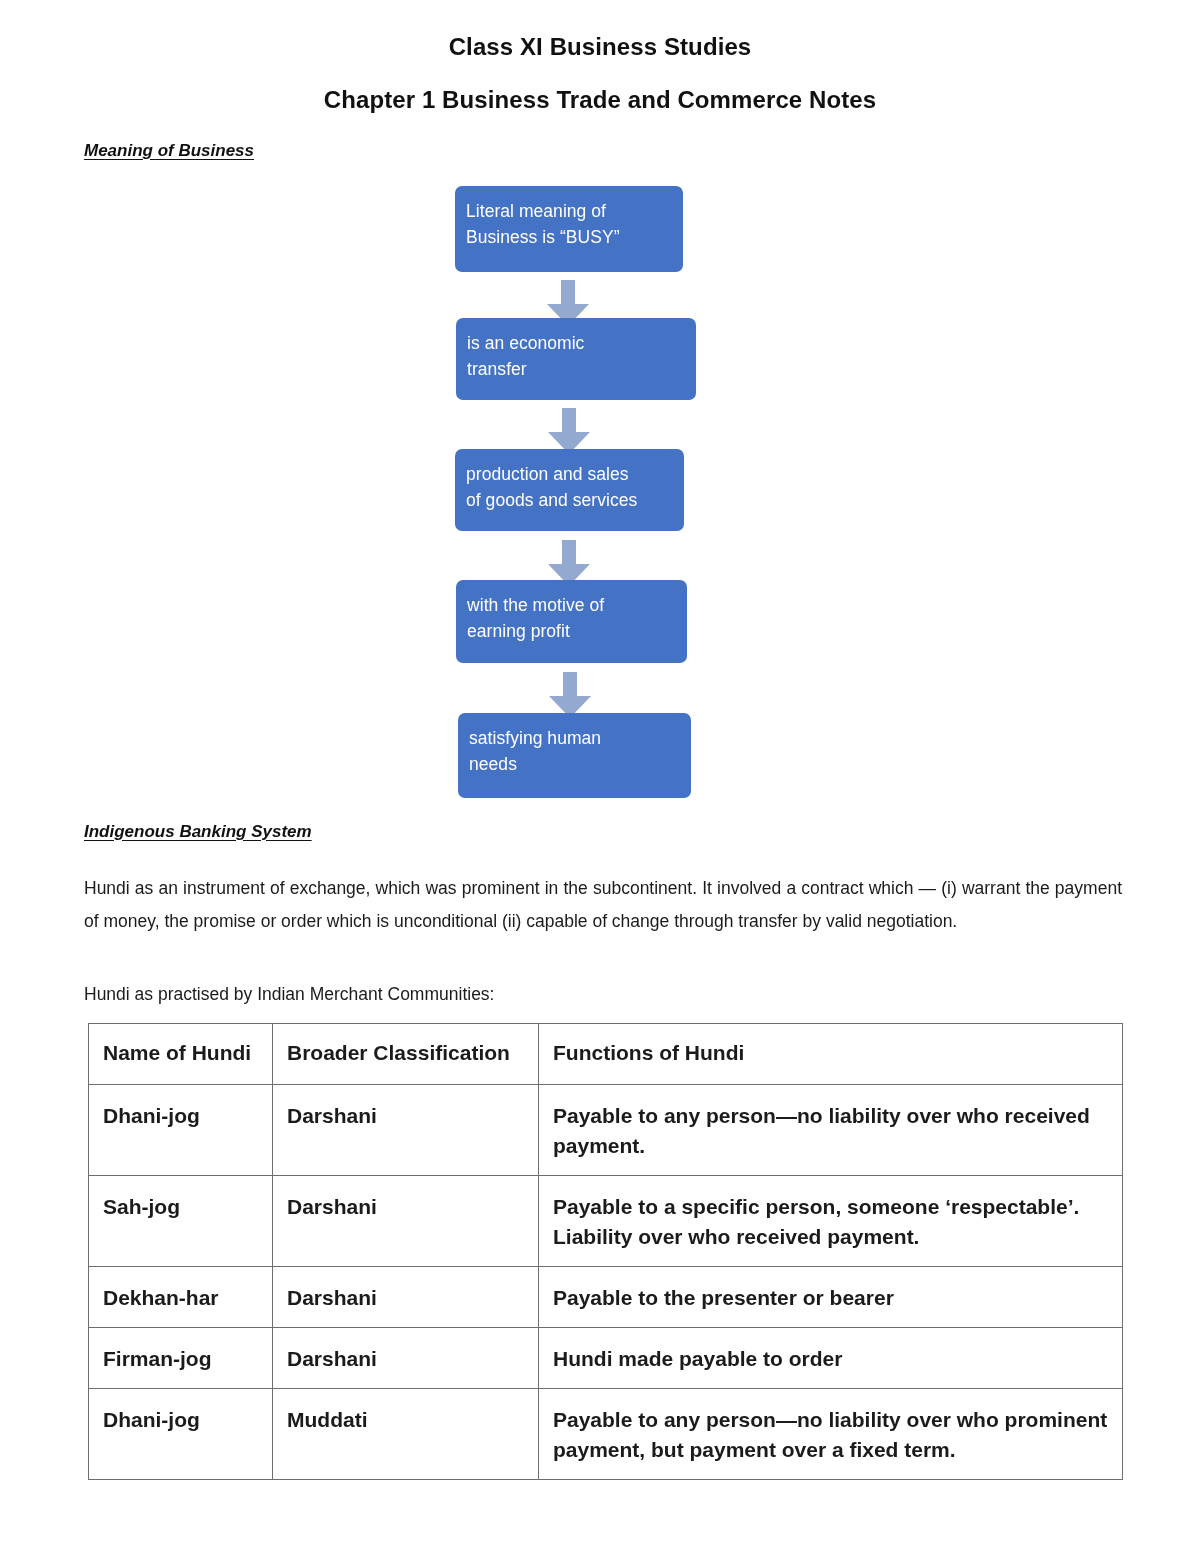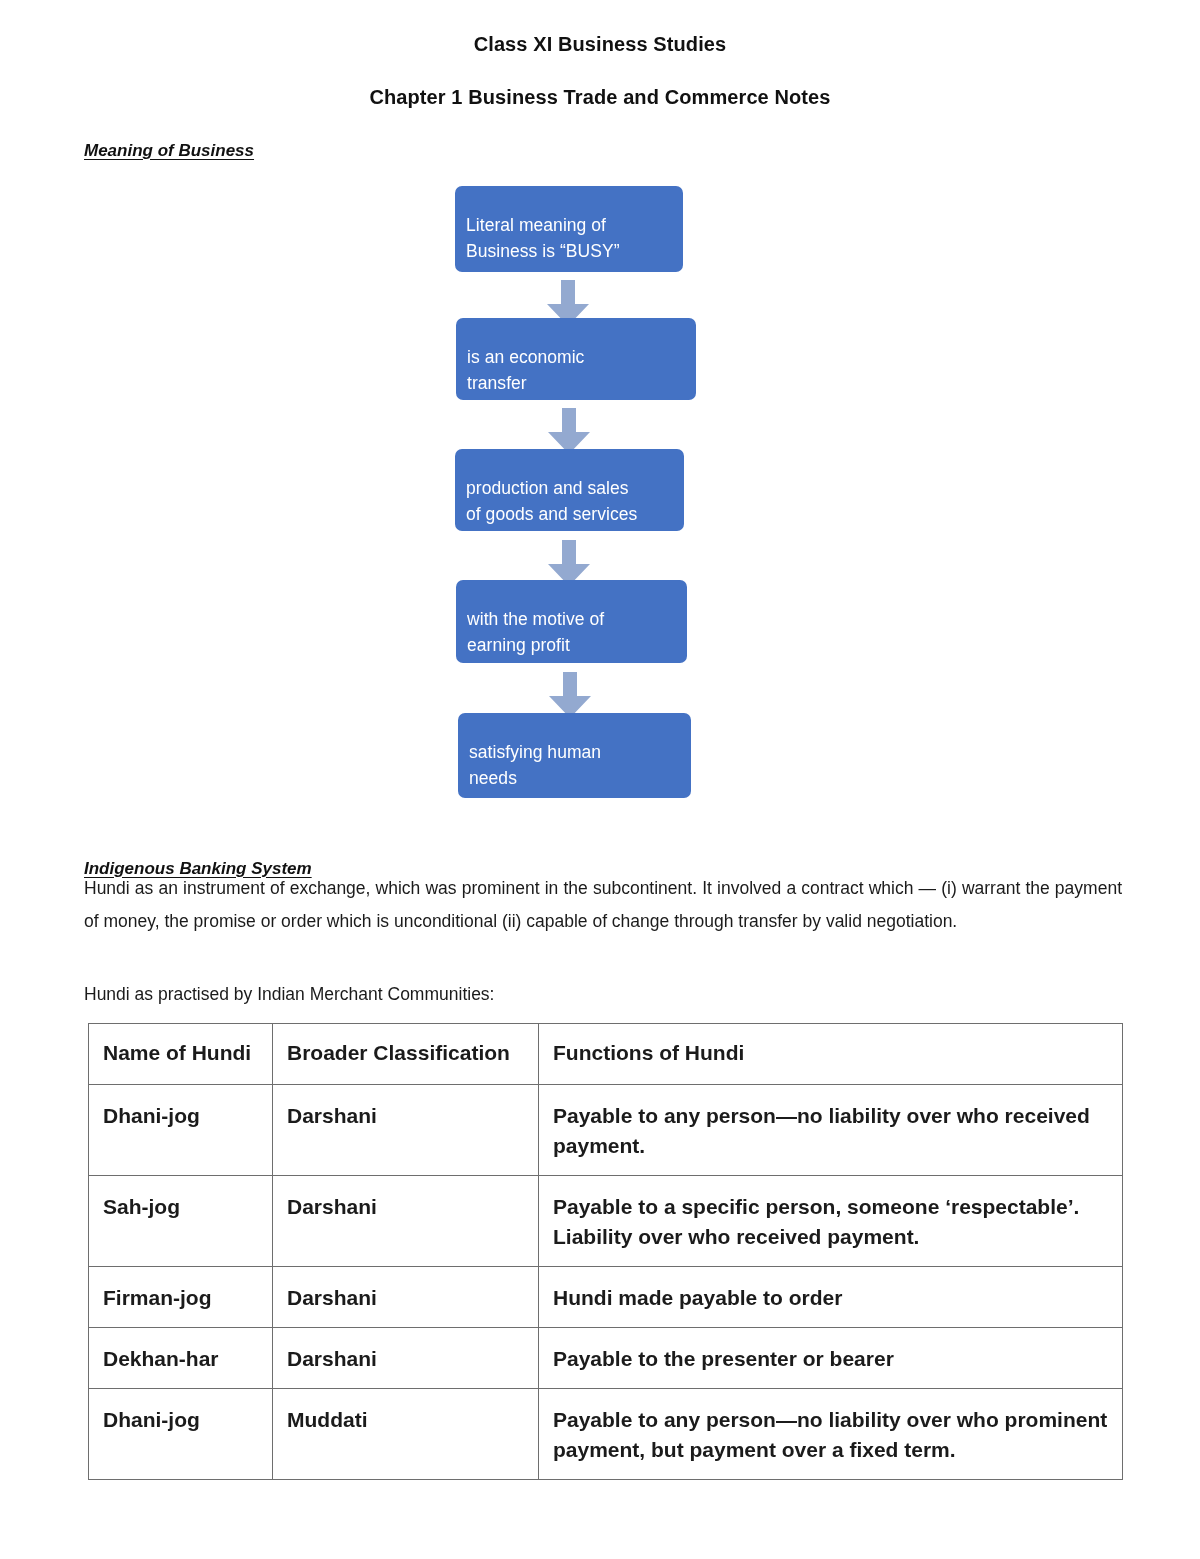--- a/index.html
+++ b/index.html
@@ -23,58 +23,58 @@
     overflow: hidden;
   }
 
   
   .doc-title {
     position: absolute;
     left: 0;
     width: 1200px;
     text-align: center;
     font-weight: bold;
-    font-size: 20px;
+    font-size: 24px;
     letter-spacing: .1px;
     color: #111;
   }
   #title-1 { top: 33px; }
   #title-2 { top: 86px; }
 
   
   .section-heading {
     position: absolute;
     left: 84px;
     font-weight: bold;
     font-style: italic;
     font-size: 17px;
     text-decoration: underline;
     text-underline-offset: 3px;
     color: #111;
     white-space: nowrap;
   }
   #heading-meaning { top: 141px; }
-  #heading-banking { top: 822px; margin-top: 37px; }
+  #heading-banking { top: 822px; }
 
   
   .flowchart {
     position: absolute;
     left: 0;
     top: 186px;
     width: 1200px;
     height: 615px;
   }
   .flow-box {
     position: absolute;
     background: #4472C4;
     border-radius: 7px;
     color: #ffffff;
     font-size: 17.5px;
     line-height: 26px;
-    padding: 26px 0 0 11px;
+    padding: 12px 0 0 11px;
     box-sizing: border-box;
     white-space: pre-line;
     letter-spacing: .05px;
   }
   .flow-arrow {
     position: absolute;
     width: 46px;
     height: 48px;
   }
   .flow-arrow svg { display: block; width: 46px; height: 48px; }
@@ -212,28 +212,28 @@
         <td>Dhani-jog</td>
         <td>Darshani</td>
         <td class="cell-func">Payable to any person—no liability over who received payment.</td>
       </tr>
       <tr>
         <td>Sah-jog</td>
         <td>Darshani</td>
         <td class="cell-func">Payable to a specific person, someone ‘respectable’. Liability over who received payment.</td>
       </tr>
       <tr>
+        <td>Dekhan-har</td>
+        <td>Darshani</td>
+        <td class="cell-func nowrap-just">Payable to the presenter or bearer</td>
+      </tr>
+      <tr>
         <td>Firman-jog</td>
         <td>Darshani</td>
         <td class="cell-func nowrap-just">Hundi made payable to order</td>
-      </tr>
-      <tr>
-        <td>Dekhan-har</td>
-        <td>Darshani</td>
-        <td class="cell-func nowrap-just">Payable to the presenter or bearer</td>
       </tr>
       <tr>
         <td>Dhani-jog</td>
         <td>Muddati</td>
         <td class="cell-func">Payable to any person—no liability over who prominent payment, but payment over a fixed term.</td>
       </tr>
     </tbody>
   </table>
 
 </div>

